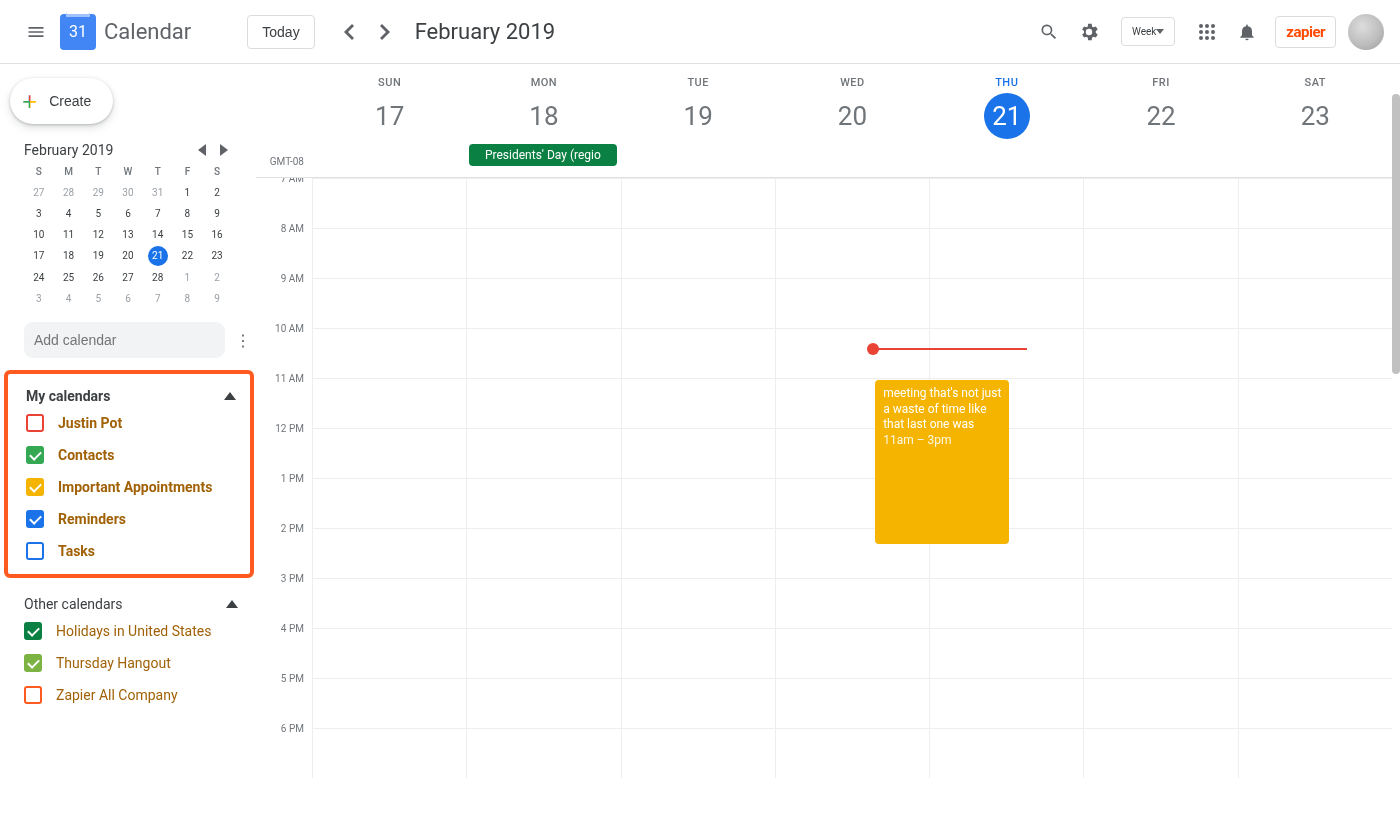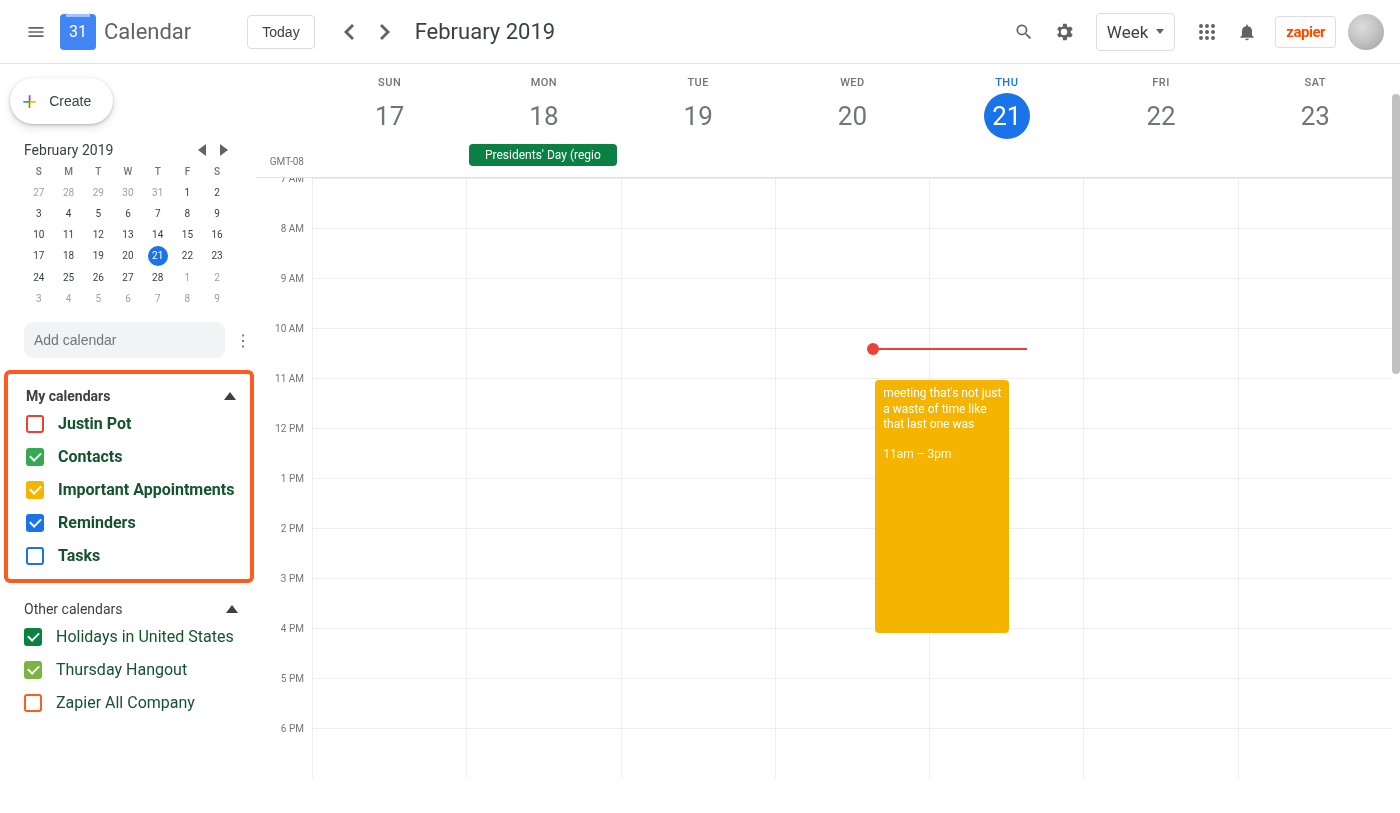--- a/index.html
+++ b/index.html
@@ -46,23 +46,23 @@
   .nav-arrows { display: flex; margin-left: 16px; }
   .nav-arrow {
     width: 36px; height: 36px; display: flex; align-items: center; justify-content: center;
     color: #5f6368; cursor: pointer; font-size: 18px;
   }
   .date-range { margin-left: 12px; font-size: 22px; color: #3c4043; }
 
   .spacer { flex: 1; }
 
   .view-select {
-    display: flex; align-items: center; gap: 8px;
+    display: flex; align-items: center; 
     padding: 8px 10px; border: 1px solid #dadce0; border-radius: 4px;
-    font-size: 17px; color: #3c4043; cursor: pointer; margin: 0 12px;
+    font-size: 10px; color: #3c4043; cursor: pointer; margin: 0 12px;
   }
   .triangle-down {
     width: 0; height: 0; border-left: 4px solid transparent; border-right: 4px solid transparent;
     border-top: 5px solid #5f6368;
   }
   .zapier-badge {
     padding: 6px 10px; border: 1px solid #dadce0; border-radius: 4px;
     color: #ff4a00; font-weight: 700; font-size: 15px; margin-left: 8px; letter-spacing: -0.5px;
   }
   .avatar {
@@ -119,21 +119,21 @@
   .highlight-box {
     border: 4px solid #ff5a1f; border-radius: 6px;
     margin: 4px 2px 6px 4px; padding: 8px 14px 14px 18px; font-weight: bold;
   }
   .section-header {
     display: flex; align-items: center; justify-content: space-between;
     font-size: 14px; color: #3c4043; padding: 6px 0 10px 0;
   }
   .section-header .chev { cursor: pointer; color: #3c4043; }
   .cal-list { list-style: none; display: flex; flex-direction: column; gap: 14px; }
-  .cal-item { display: flex; align-items: center; gap: 14px; font-size: 16px; color: #14532d; }
+  .cal-item { display: flex; align-items: center; gap: 14px; font-size: 14px; color: #a16207; }
   .cal-check {
     width: 18px; height: 18px; border-radius: 3px; border: 2px solid;
     display: flex; align-items: center; justify-content: center; flex-shrink: 0;
   }
   .cal-check.checked::after {
     content: ''; width: 5px; height: 9px; border: solid #fff; border-width: 0 2px 2px 0;
     transform: rotate(45deg); margin-top: -2px;
   }
 
   .other-section { padding: 6px 18px 0 24px; }
@@ -188,21 +188,21 @@
     position: absolute; top: 0; bottom: 0; left: 56px; right: 0;
     display: flex; pointer-events: none;
   }
   .day-line { flex: 1; border-left: 1px solid #eee; }
 
   .event-block {
     position: absolute; background: #f4b400; color: #fff; font-size: 12px;
     padding: 6px 8px; border-radius: 4px; overflow: hidden; cursor: pointer;
     line-height: 1.3;
   }
-  .event-time { opacity: .9; margin-top: 14px; display: block; }
+  .event-time { opacity: .9; margin-top: 0; display: block; }
 
   .now-line {
     position: absolute; height: 2px; background: #ea4335;
   }
   .now-dot {
     position: absolute; width: 12px; height: 12px; background: #ea4335; border-radius: 50%;
     margin-top: -5px; margin-left: -6px;
   }
 
   .scrollbar-track {
@@ -487,21 +487,21 @@
         </div>
         <div class="hour-row">
           <div class="hour-label">4 PM</div>
         </div>
         <div class="hour-row">
           <div class="hour-label">5 PM</div>
         </div>
         <div class="hour-row">
           <div class="hour-label">6 PM</div>
         </div>
-        <div class="event-block" style="background: rgb(244, 180, 0); left: 619.143px; width: 134.286px; top: 202px; height: 253px;">
+        <div class="event-block" style="background: rgb(244, 180, 0); left: 619.143px; width: 134.286px; top: 202px; height: 164px;">
           <div>meeting that's not just a waste of time like that last one was</div>
           <span class="event-time">11am – 3pm</span>
         </div>
         <div class="now-line" style="top: 170px; left: 617.143px; width: 154.286px;"></div>
         <div class="now-dot" style="top: 170px; left: 617.143px;"></div>
       </div>
   </div>
 </div>
 
 <div class="scrollbar-track">

